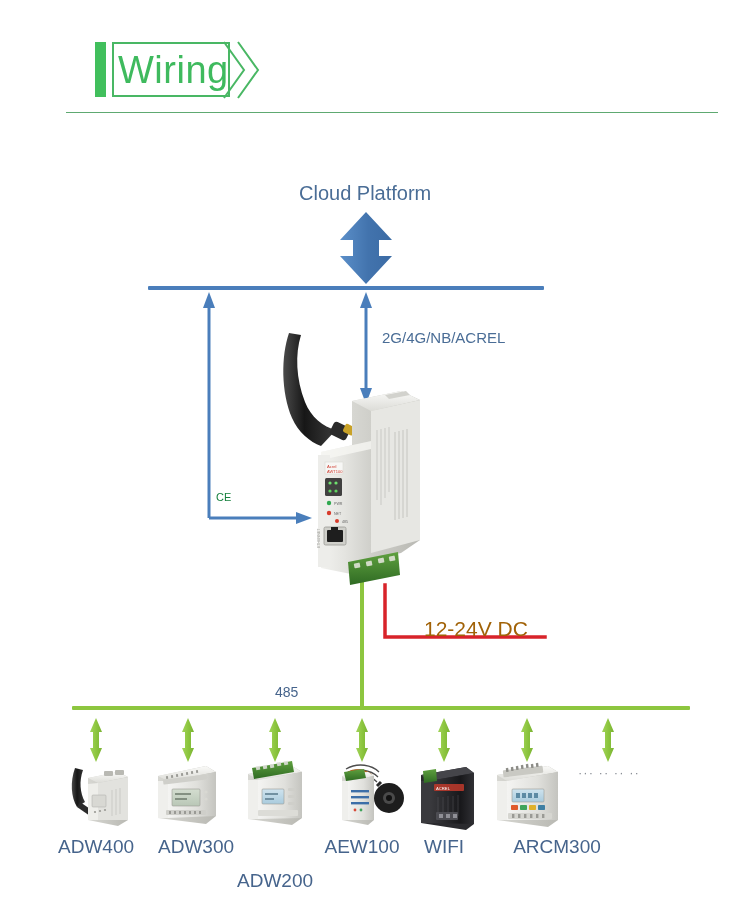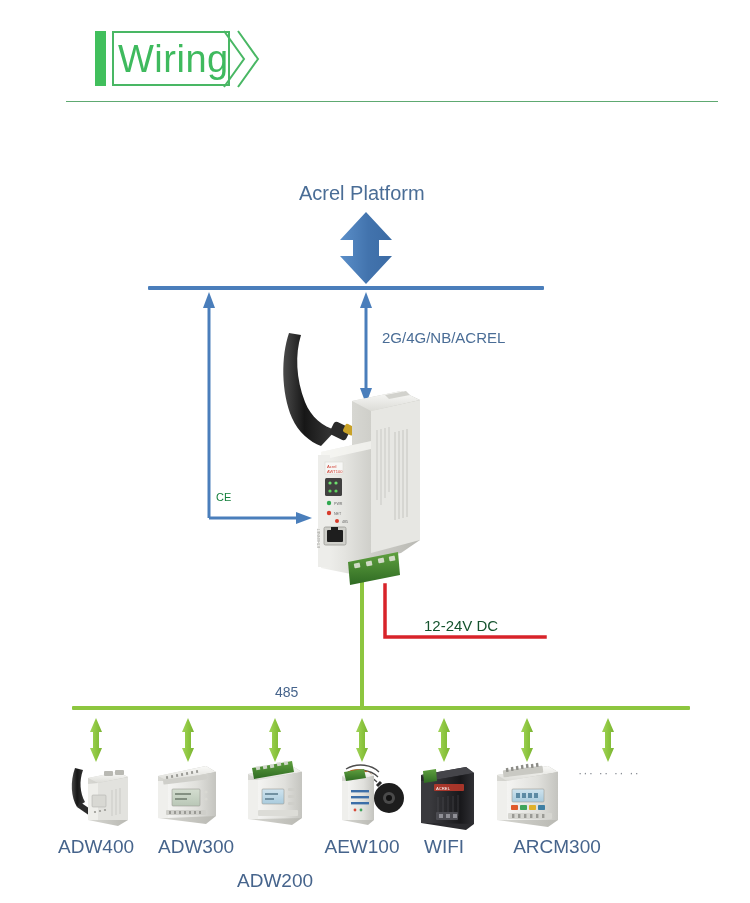--- a/index.html
+++ b/index.html
@@ -15,21 +15,21 @@
     position: relative;
     width: 750px;
     height: 903px;
     background: #ffffff;
     overflow: hidden;
   }
 
   
   #header-block {
     position: absolute;
-    left: 0; top: 5px;
+    left: 0; top: 16px;
     width: 664px; height: 110px;
   }
   #header-bar {
     position: absolute;
     left: 95px; top: 26px;
     width: 11px; height: 55px;
     background: #41bf5c;
   }
   #header-box {
     position: absolute;
@@ -86,22 +86,22 @@
     font-size: 15px;
     color: #4a6d96;
   }
   #ce-label {
     left: 216px; top: 491px;
     font-size: 11px;
     color: #15803d;
   }
   #dc-label {
     left: 424px; top: 617px;
-    font-size: 15px;
-    color: #14532d;
+    font-size: 21px;
+    color: #a16207;
   }
   #bus-label {
     left: 275px; top: 684px;
     font-size: 14px;
     color: #46648c;
   }
 
   
   #blue-bus-line {
     position: absolute;
@@ -496,21 +496,21 @@
           <rect x="530" y="814" width="2.4" height="4"></rect>
         <rect x="536" y="814" width="2.4" height="4"></rect>
           <rect x="542" y="814" width="2.4" height="4"></rect>
       </g>
     </g>
   </svg>
 
   <div id="blue-bus-line"></div>
   <div id="green-bus-line"></div>
 
-  <div class="lbl" id="cloud-platform-label">Acrel Platform</div>
+  <div class="lbl" id="cloud-platform-label">Cloud Platform</div>
   <div class="lbl" id="wireless-label">2G/4G/NB/ACREL</div>
   <div class="lbl" id="ce-label">CE</div>
   <div class="lbl" id="dc-label">12-24V DC</div>
   <div class="lbl" id="bus-label">485</div>
 
   <div class="ellipsis-dots">··· ·· ·· ··</div>
 
   <div class="dev-label" style="left:96px;">ADW400</div>
   <div class="dev-label" style="left:196px;">ADW300</div>
   <div class="dev-label" style="left:275px;margin-top:34px;">ADW200</div>

